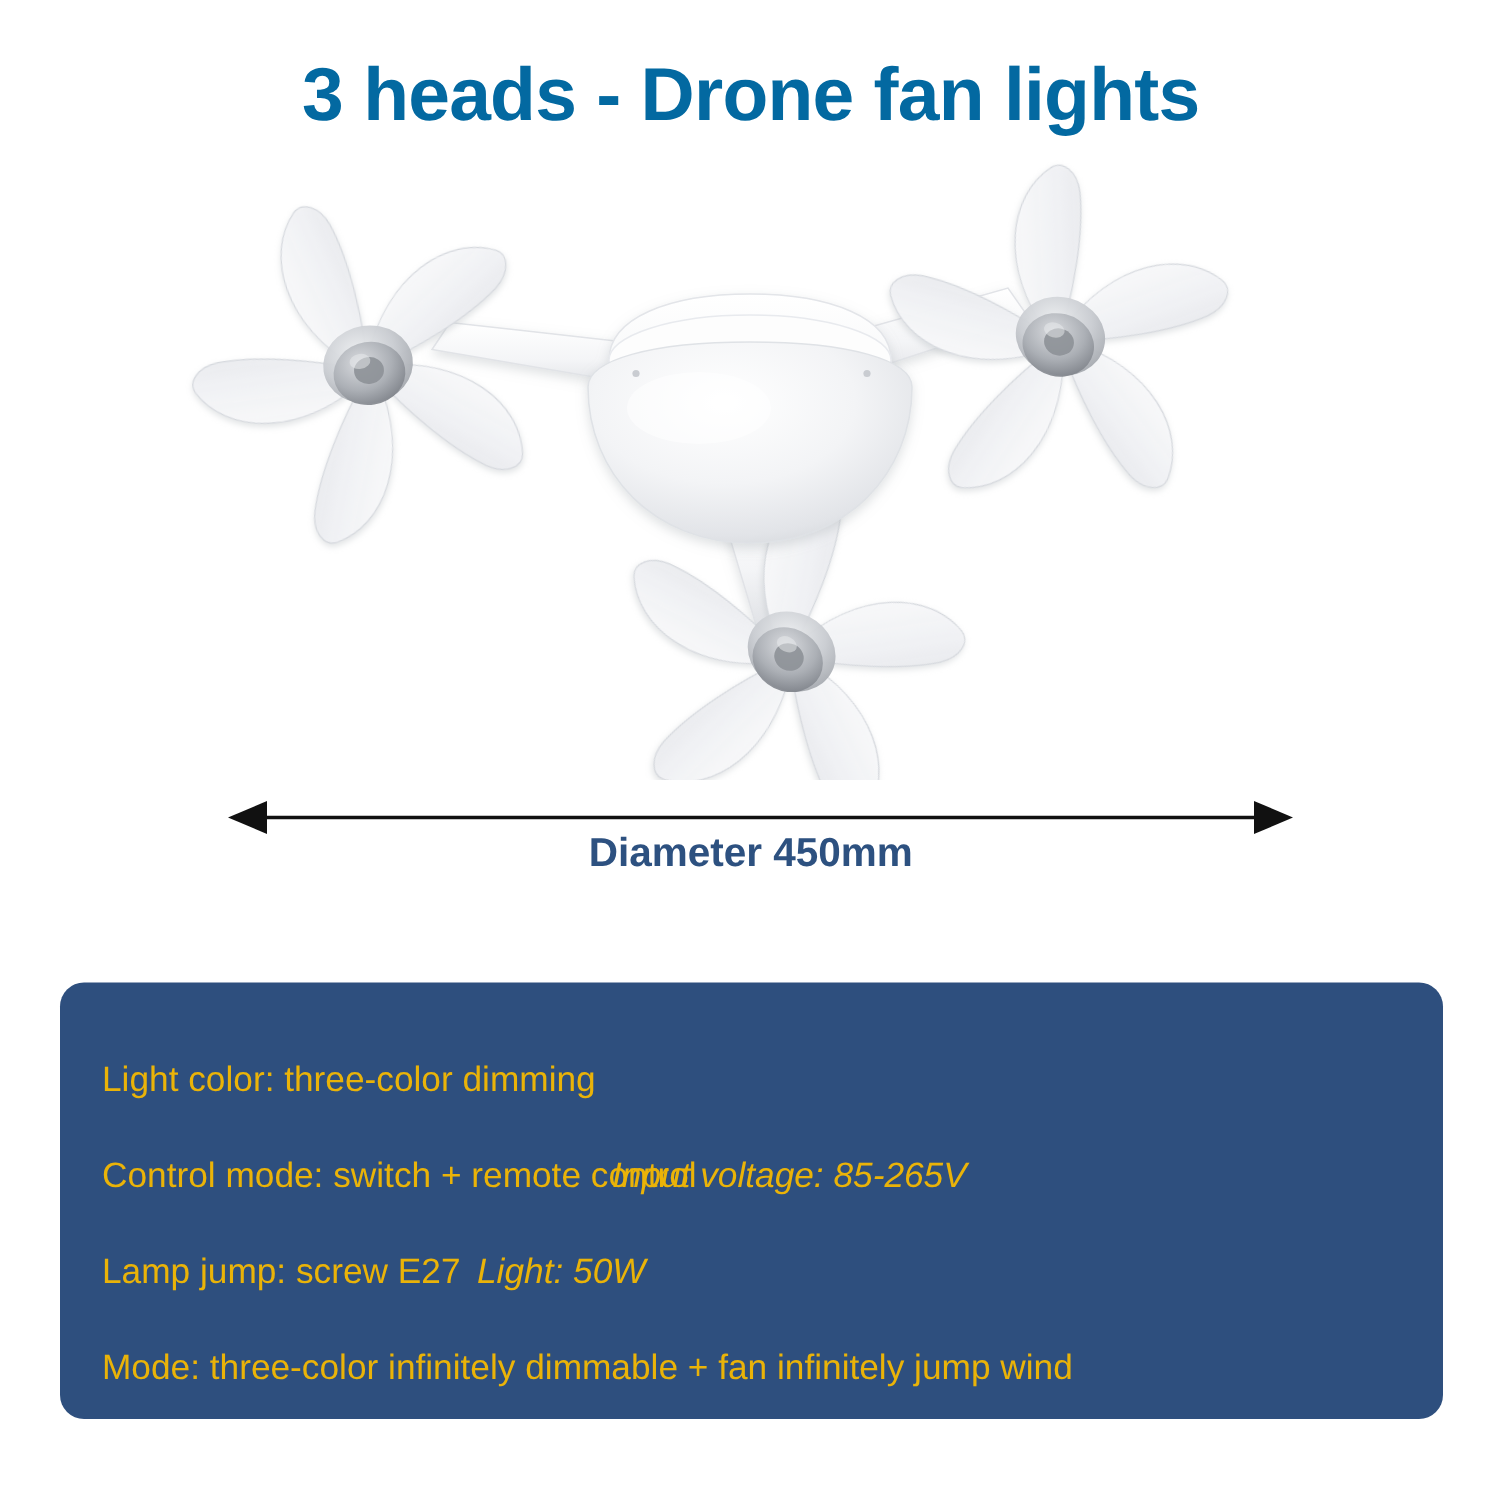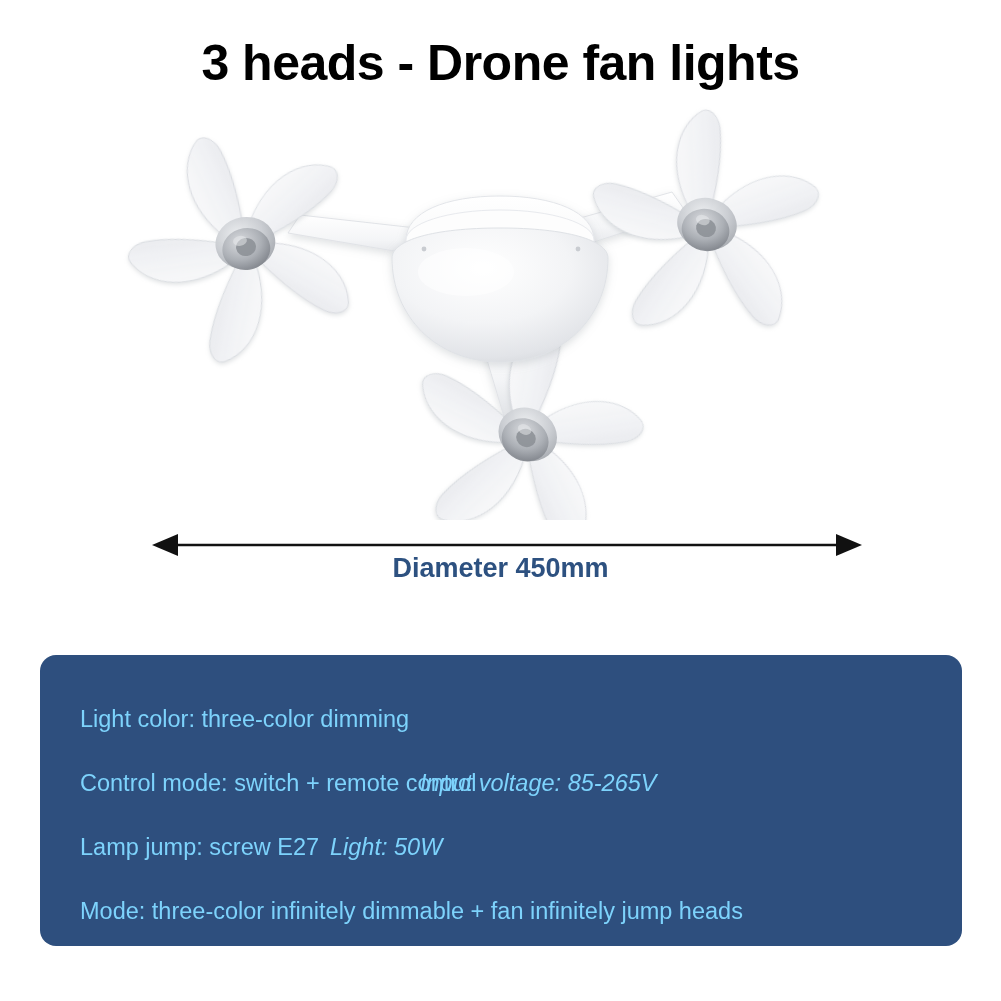--- a/index.html
+++ b/index.html
@@ -20,21 +20,21 @@
   .title {
     position: absolute;
     top: 34px;
     left: 0;
     width: 1001px;
     text-align: center;
     font-family: "Liberation Sans", sans-serif;
     font-size: 50px;
     font-weight: bold;
     letter-spacing: -0.5px;
-    color: #000000;
+    color: #0369a1;
     white-space: nowrap;
   }
 
   
   .product-stage {
     position: absolute;
     left: 0;
     top: 100px;
     width: 1001px;
     height: 420px;
@@ -76,25 +76,24 @@
   .spec-lines {
     position: absolute;
     left: 28px;
     top: 32px;
     width: 790px;
   }
   .spec-row {
     height: 64px;
     display: flex;
     align-items: center;
-    color: #7dd3fc;
+    color: #eab308;
     font-size: 23.5px;
     font-weight: normal;
     white-space: nowrap;
-    margin-left: 12px;
   }
   .spec-col-a { display: inline-block; }
   .spec-col-b { display: inline-block; font-style: italic; }
   .spec-row.two-col .spec-col-a { width: 340px; }
   .spec-row.row-lamp .spec-col-a { width: 250px; }
 </style>
 </head>
 <body>
 
 <div class="title">3 heads - Drone fan lights</div>
@@ -217,18 +216,18 @@
       <span class="spec-col-a">Control mode: switch + remote control</span>
       <span class="spec-col-b">Input voltage: 85-265V</span>
     </div>
 
     <div class="spec-row row-lamp">
       <span class="spec-col-a">Lamp jump: screw E27</span>
       <span class="spec-col-b">Light: 50W</span>
     </div>
 
     <div class="spec-row">
-      <span class="spec-col-a">Mode: three-color infinitely dimmable + fan infinitely jump heads</span>
+      <span class="spec-col-a">Mode: three-color infinitely dimmable + fan infinitely jump wind</span>
     </div>
 
   </div>
 
 </div>
 
 </body></html>

